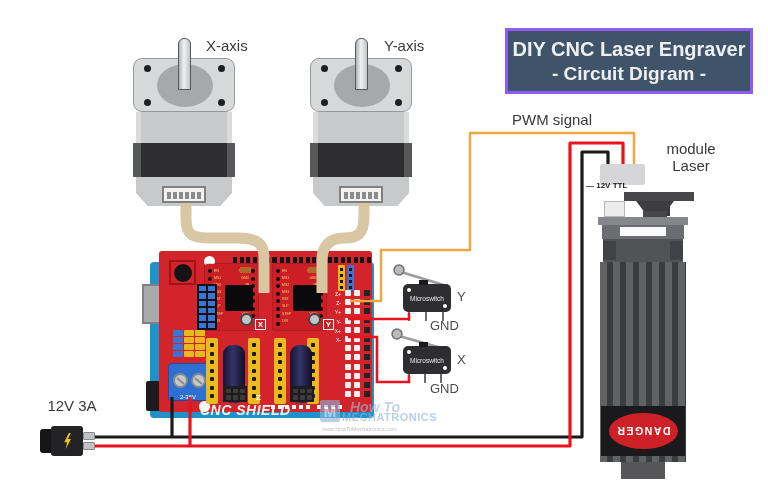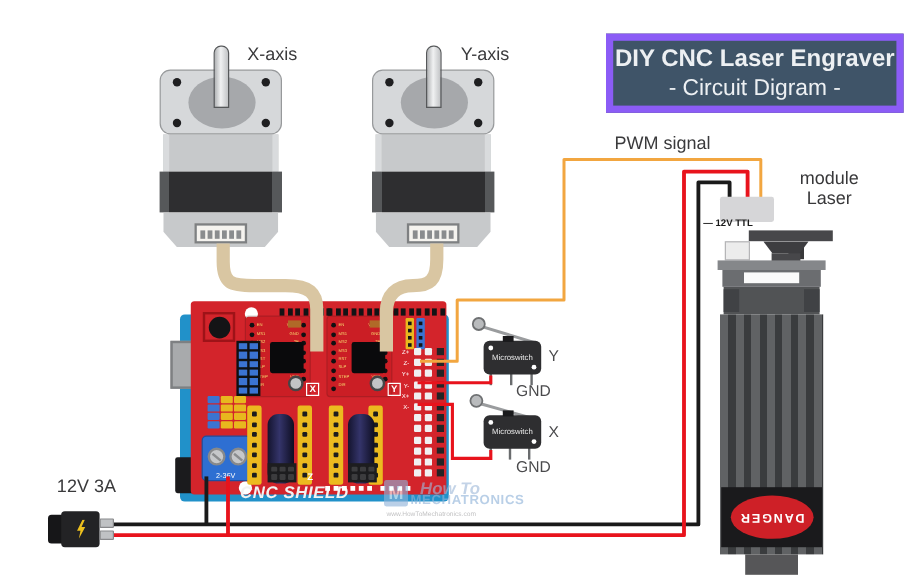--- a/index.html
+++ b/index.html
@@ -4,24 +4,24 @@
 <style>
   html,body{margin:0;padding:0;background:#fff;}
   *{box-sizing:border-box;}
   .canvas{position:relative;width:768px;height:488px;background:#ffffff;overflow:hidden;
           font-family:"Liberation Sans",sans-serif;}
   .abs{position:absolute;}
   .lbl{color:#3a3a3c;font-size:15px;}
   .center{text-align:center;}
 
   
-  .banner{left:505px;top:28px;width:248px;height:66px;background:#3f5468;border:6px solid #8b5cf6;
+  .banner{left:505px;top:28px;width:248px;height:66px;background:#3f5468;border:3px solid #8b5cf6;
           display:flex;flex-direction:column;align-items:center;justify-content:center;gap:2px;}
   .banner .l1{color:#edf0f3;font-size:20px;font-weight:bold;}
-  .banner .l2{color:#edf0f3;font-size:19px;font-weight:normal;}
+  .banner .l2{color:#edf0f3;font-size:19px;font-weight:bold;}
 
   
   .motor{width:102px;height:169px;}
   .m-shaft{left:45px;top:0;width:13px;height:52px;background:linear-gradient(90deg,#b2b4b6,#f0f1f2 45%,#c2c4c6);
            border:1px solid #56585a;border-radius:6px 6px 0 0;z-index:3;}
   .m-plate{left:0;top:20px;width:102px;height:54px;background:#d6d8da;border:1px solid #97999b;border-radius:9px;z-index:2;}
   .m-circle{left:23px;top:5px;width:56px;height:43px;background:#a6a8ab;border-radius:50%;}
   .m-screw{width:7px;height:7px;border-radius:50%;background:#1f1f21;}
   .m-upper{left:3px;top:74px;width:96px;height:31px;background:#c7c9cb;border-left:5px solid #d9dbdd;border-right:5px solid #d9dbdd;}
   .m-dark{left:0;top:105px;width:102px;height:34px;

